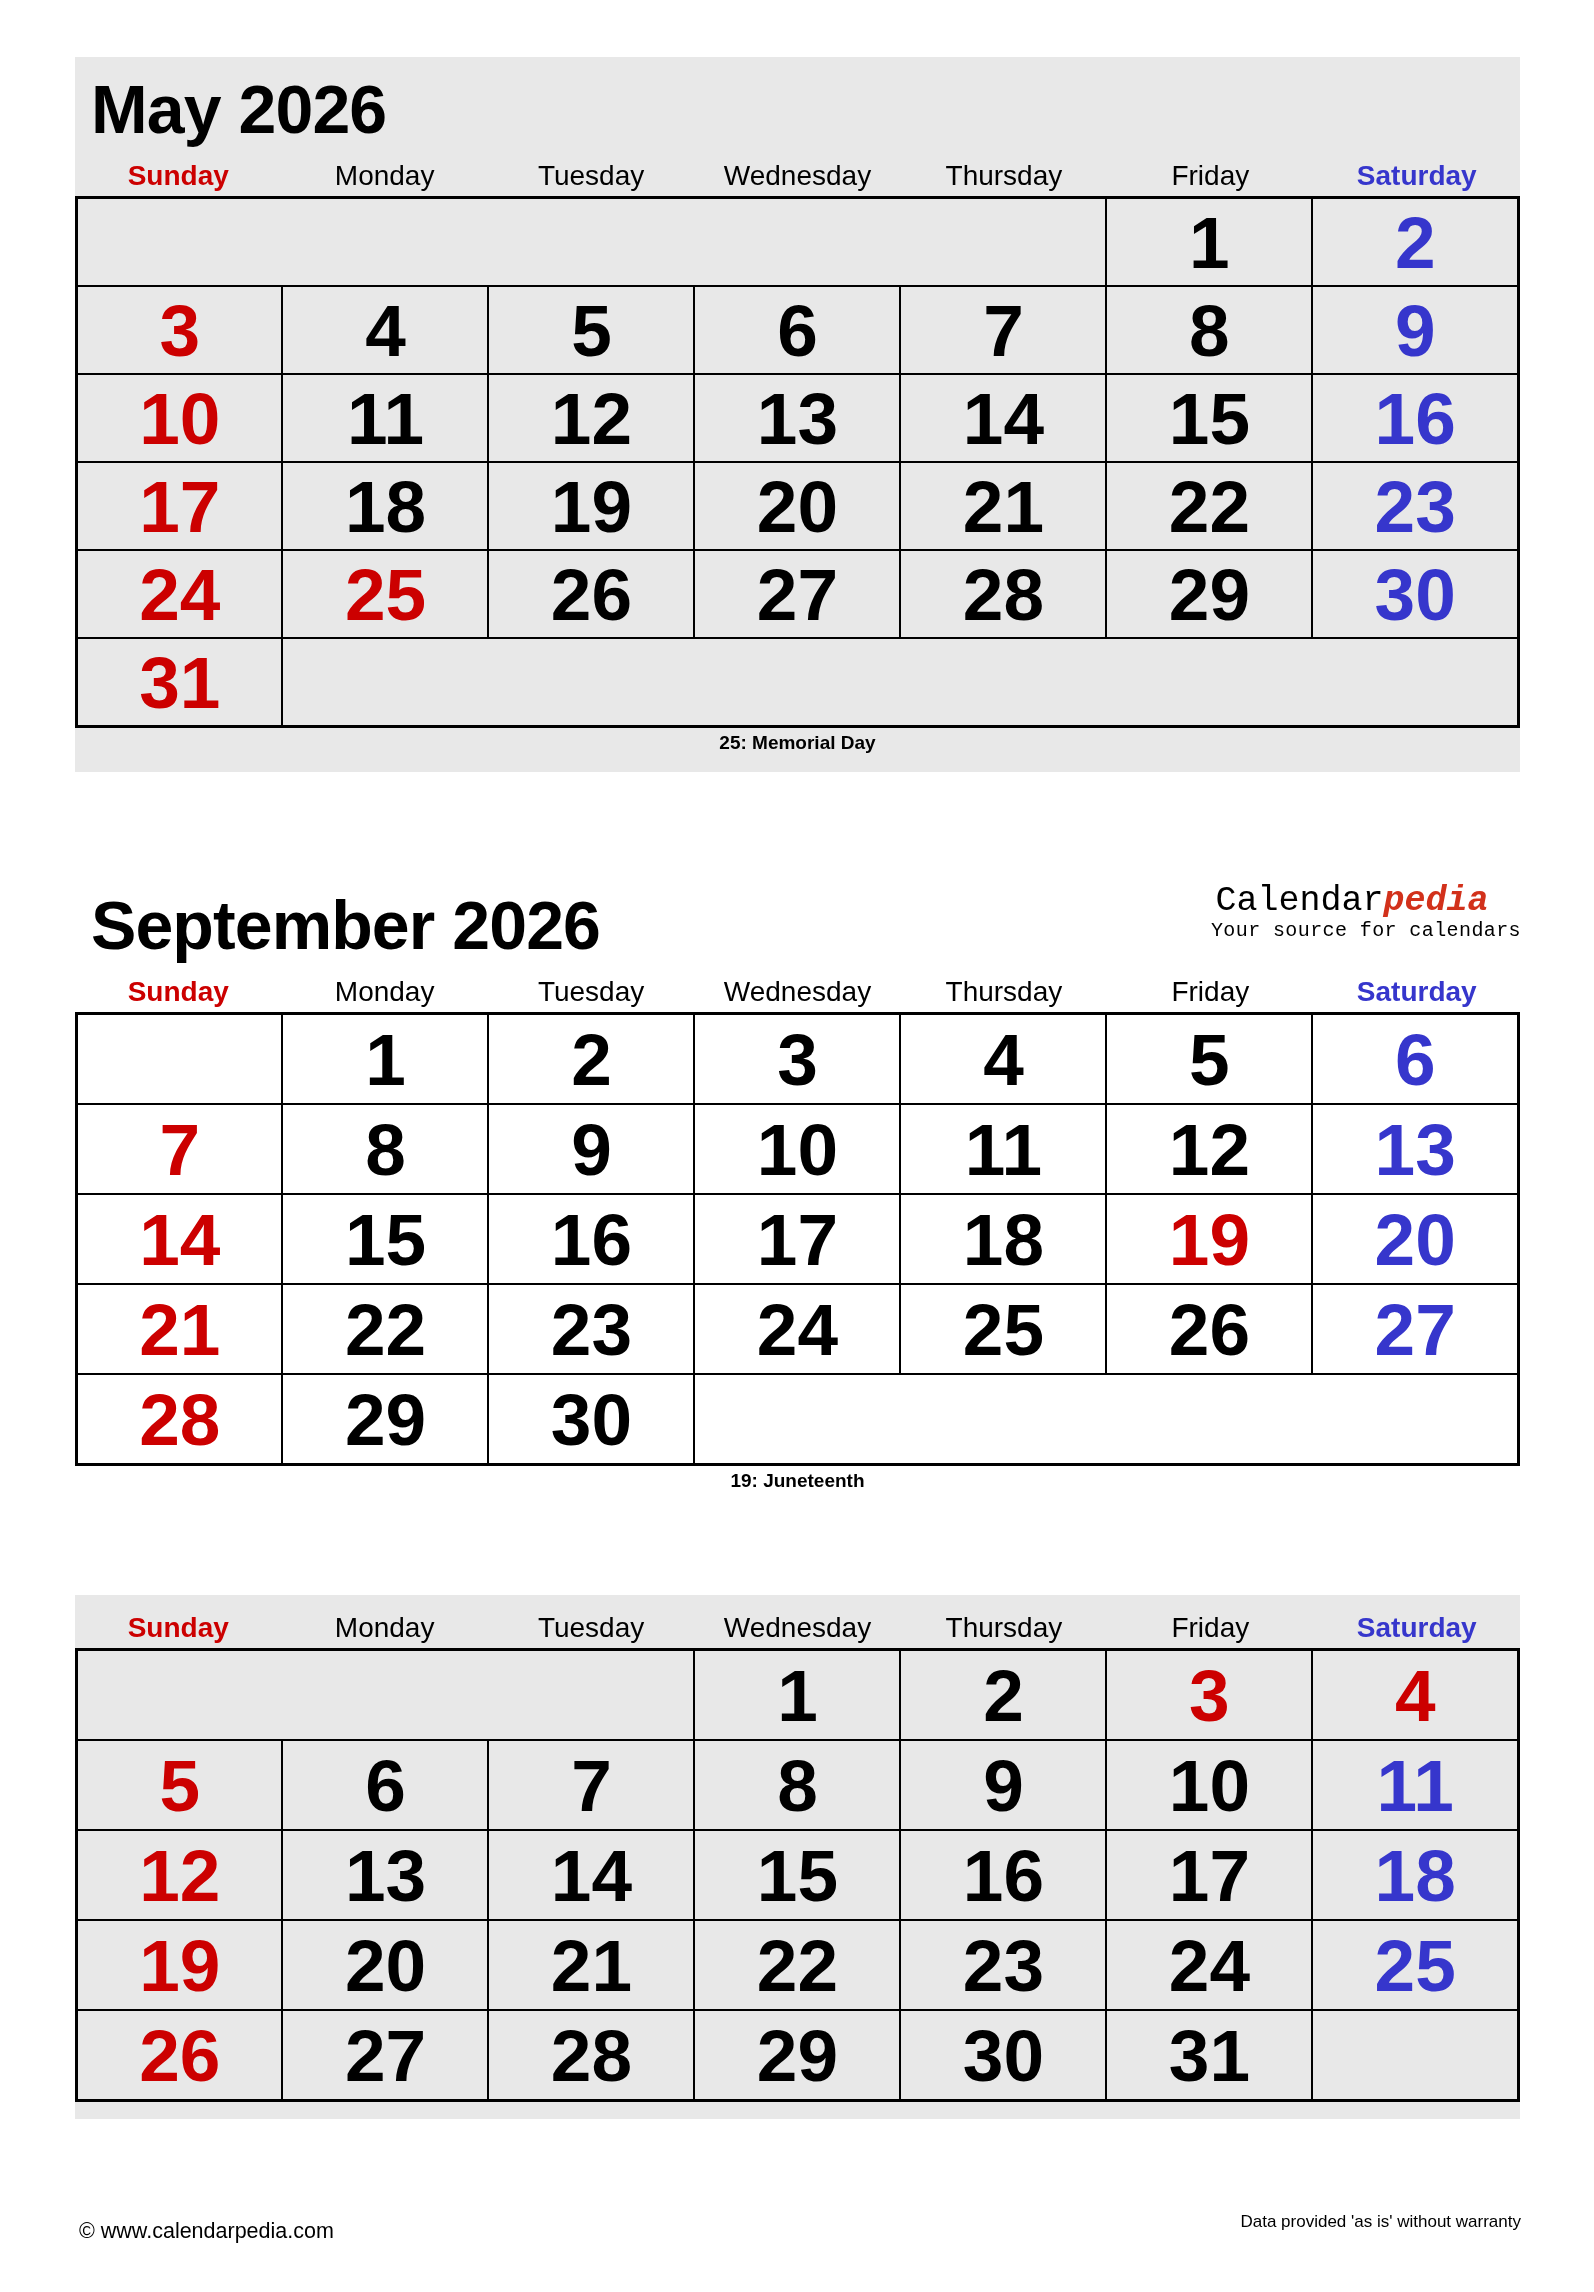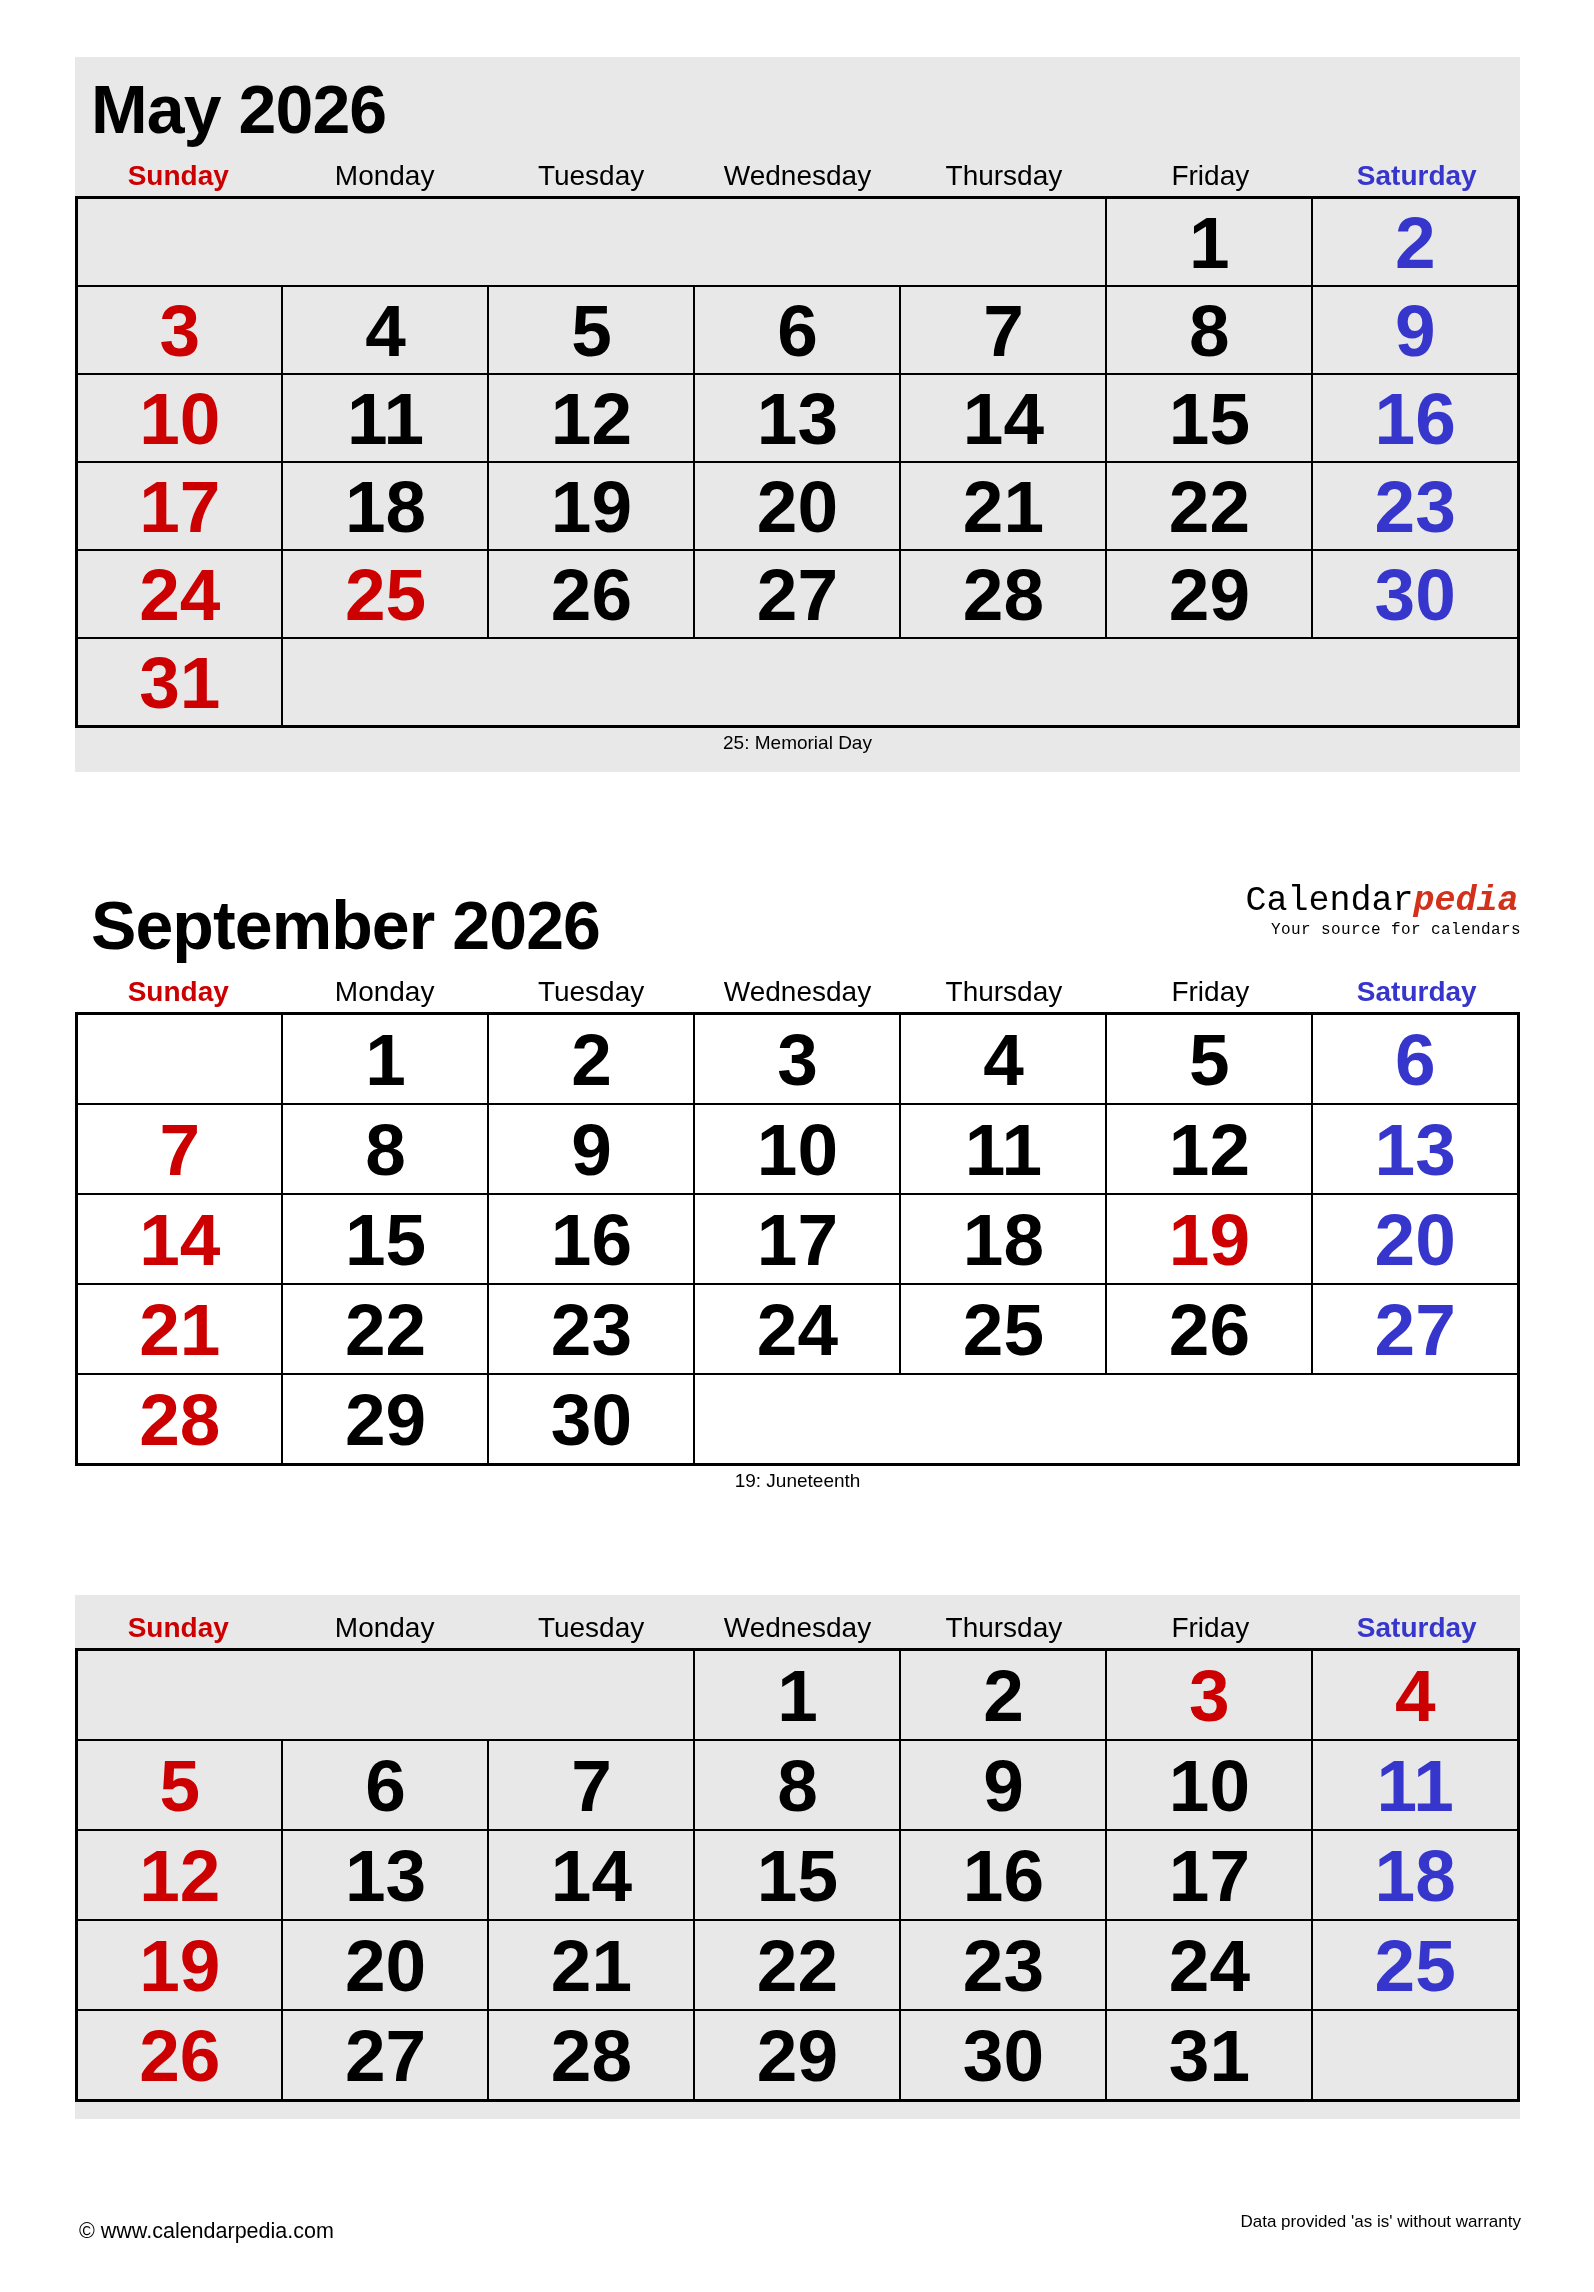--- a/index.html
+++ b/index.html
@@ -29,28 +29,28 @@
   }
   .cal-table td{
     border:2.7px solid #000;text-align:center;vertical-align:middle;
     font-weight:bold;font-size:73px;padding:0;color:#000;
   }
   .rows6 td{height:86px;}
   .rows5 td{height:88px;}
   .cal-table td.red{color:var(--red);}
   .cal-table td.blue{color:var(--blue);}
   .footnote{
-    text-align:center;font-size:19px;line-height:25px;margin-top:1.8px;
+    text-align:center;font-size:19px;line-height:25px;margin-top:1.8px;font-weight:bold;
   }
   .logo{
     position:absolute;right:73px;top:882px;text-align:center;font-family:Liberation Mono, monospace;
   }
   .logo-line{font-size:35px;line-height:38px;letter-spacing:0;}
   .logo-line .logo-red{color:var(--logo_red);font-weight:bold;font-style:italic;}
-  .logo-tagline{font-size:16px;line-height:21.5px;letter-spacing:0.4px;margin-left:28px;}
+  .logo-tagline{font-size:20px;line-height:21.5px;letter-spacing:0.4px;margin-left:28px;}
   .footer-left{
     position:absolute;left:79px;top:2219px;font-size:21.5px;
   }
   .footer-right{
     position:absolute;right:73px;top:2212px;font-size:17px;
   }
 </style>
 </head>
 <body>
 

